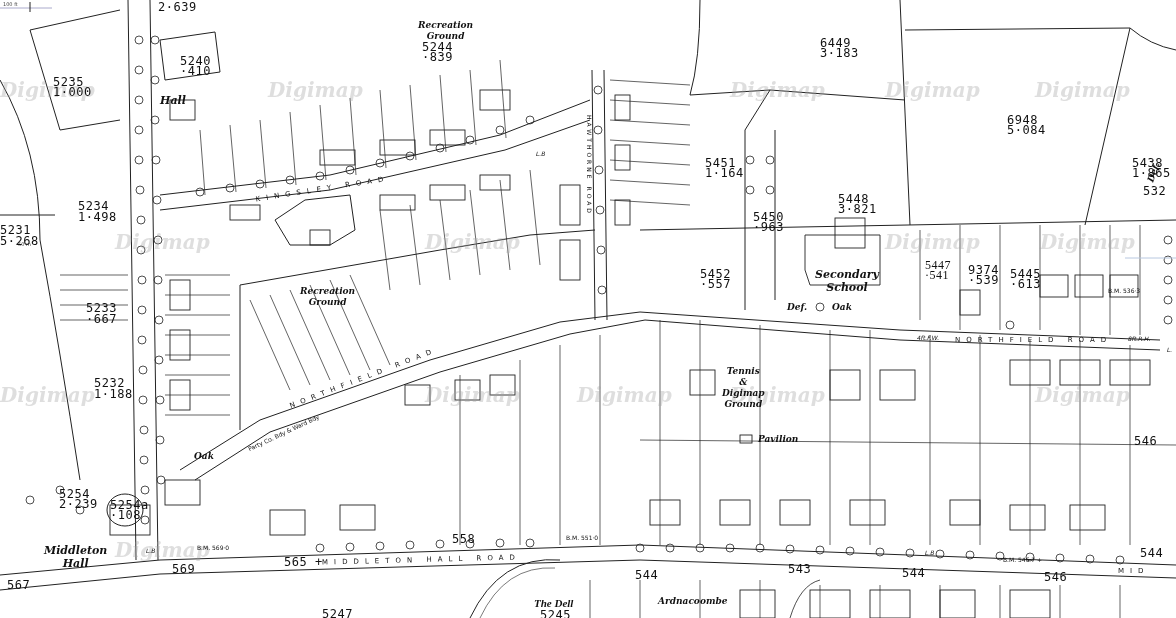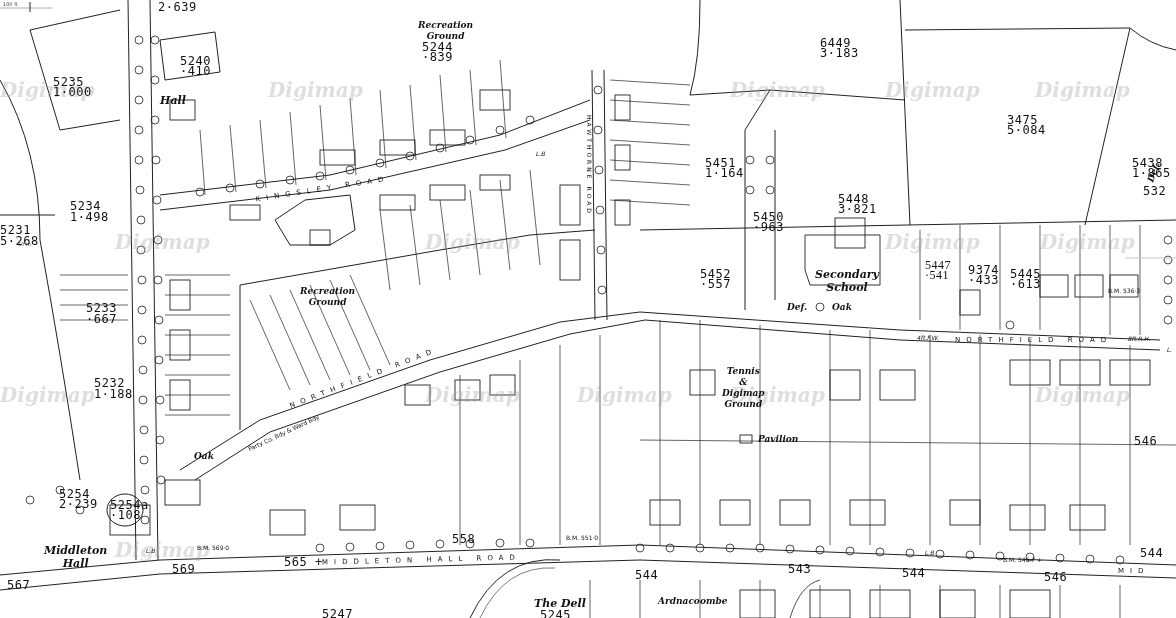--- a/index.html
+++ b/index.html
@@ -269,21 +269,21 @@
     <div>&amp;</div>
     <div>Digimap</div>
     <div>Ground</div>
   </div>
   <span class="lbl name" style="left:758px;top:435px;">Pavilion</span>
   <div class="lbl bigname" style="left:44px;top:544px;line-height:13px;">
     <div>Middleton</div>
     <div>Hall</div>
   </div>
   <span class="lbl bigname" style="left:160px;top:95px;">Hall</span>
-  <span class="lbl bigname" style="left:534px;top:598px;">The Dell</span>
+  <span class="lbl bigname" style="left:534px;top:598px;font-family:Liberation Serif, serif;">The Dell</span>
   <span class="lbl name" style="left:658px;top:597px;">Ardnacoombe</span>
   <span class="lbl name" style="left:832px;top:303px;">Oak</span>
   <span class="lbl name" style="left:194px;top:452px;">Oak</span>
   <span class="lbl name" style="left:787px;top:303px;">Def.</span>
   <span class="lbl name" style="left:1144px;top:168px;transform:rotate(-70deg);">Def.</span>
   <span class="lbl small" style="left:245px;top:430px;transform:rotate(-25deg);">Party Co. Bdy &amp; Ward Bdy</span>
   <span class="lbl small" style="left:917px;top:335px;font-style:italic;">4ft.F.W.</span>
   <span class="lbl small" style="left:1128px;top:336px;font-style:italic;">8ft.R.H.</span>
   <span class="lbl small" style="left:536px;top:151px;font-style:italic;">L.B</span>
   <span class="lbl small" style="left:146px;top:548px;font-style:italic;">L.B</span>
@@ -303,21 +303,21 @@
     </div>
   <div class="lbl num" style="left:422px;top:42px;line-height:10px;text-align:center;">
       <div>5244</div>
       <div>·839</div>
     </div>
   <div class="lbl num" style="left:820px;top:38px;line-height:10px;">
       <div>6449</div>
       <div>3·183</div>
     </div>
   <div class="lbl num" style="left:1007px;top:115px;line-height:10px;">
-      <div>3475</div>
+      <div>6948</div>
       <div>5·084</div>
     </div>
   <div class="lbl num" style="left:1132px;top:124px;line-height:10px;margin-top:34px;">
       <div>5438</div>
       <div>1·865</div>
     </div>
   <div class="lbl num" style="left:705px;top:158px;line-height:10px;">
       <div>5451</div>
       <div>1·164</div>
     </div>
@@ -332,27 +332,27 @@
   <div class="lbl num" style="left:700px;top:269px;line-height:10px;">
       <div>5452</div>
       <div>·557</div>
     </div>
   <div class="lbl num" style="left:925px;top:260px;line-height:10px;font-family:Liberation Serif, serif;">
       <div>5447</div>
       <div>·541</div>
     </div>
   <div class="lbl num" style="left:968px;top:265px;line-height:10px;">
       <div>9374</div>
-      <div>·433</div>
+      <div>·539</div>
     </div>
   <div class="lbl num" style="left:1010px;top:269px;line-height:10px;">
       <div>5445</div>
       <div>·613</div>
     </div>
-  <div class="lbl num" style="left:70px;top:201px;line-height:11px;">
+  <div class="lbl num" style="left:78px;top:201px;line-height:11px;">
       <div>5234</div>
       <div>1·498</div>
     </div>
   <div class="lbl num" style="left:0px;top:225px;line-height:11px;">
       <div>5231</div>
       <div>5·268</div>
     </div>
   <div class="lbl num" style="left:86px;top:303px;line-height:11px;">
       <div>5233</div>
       <div>·667</div>

